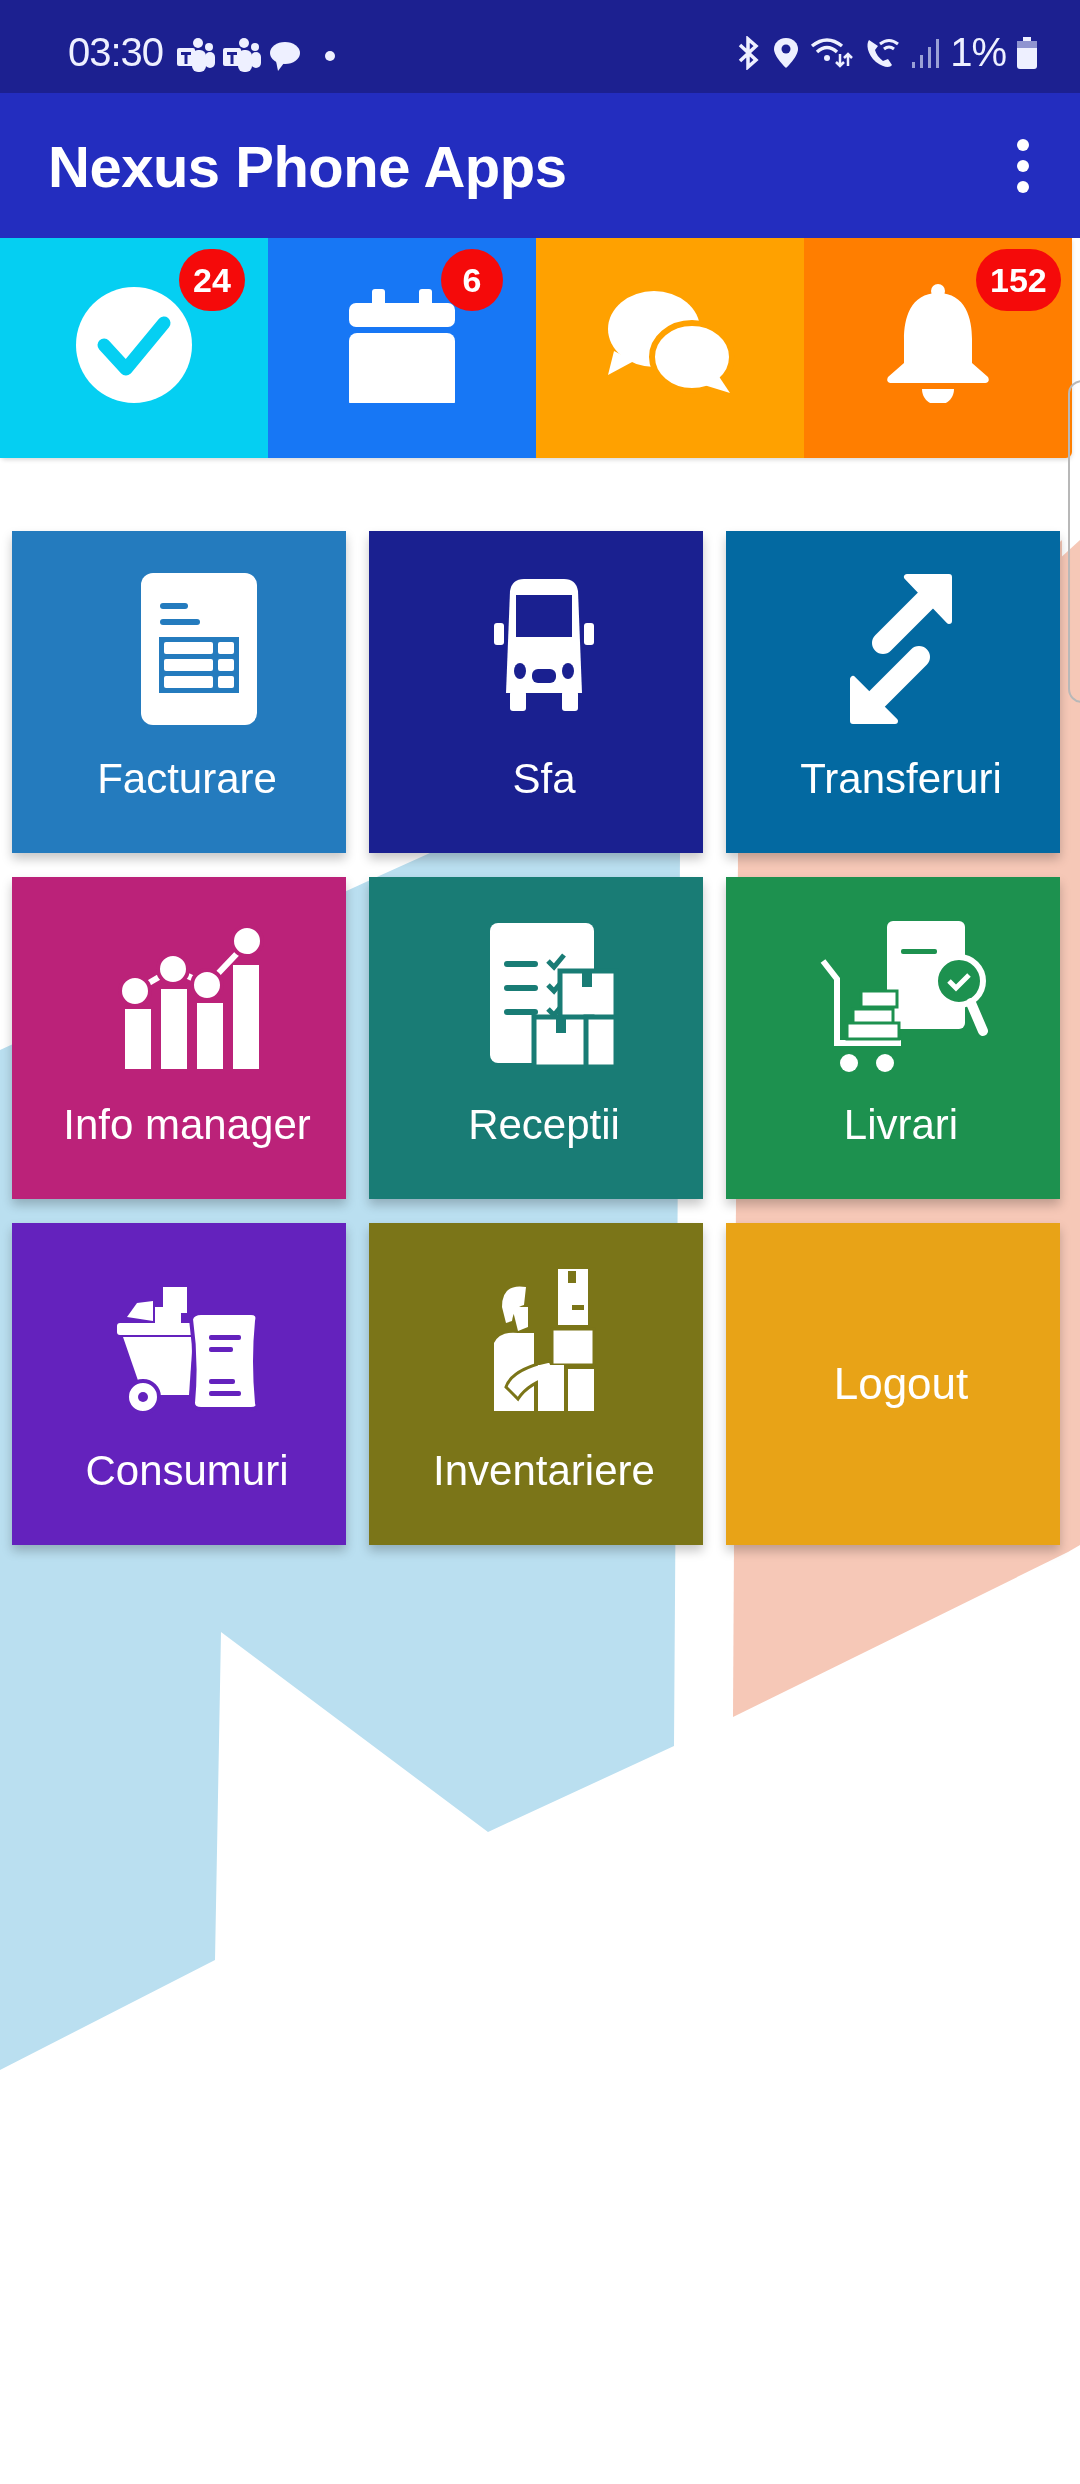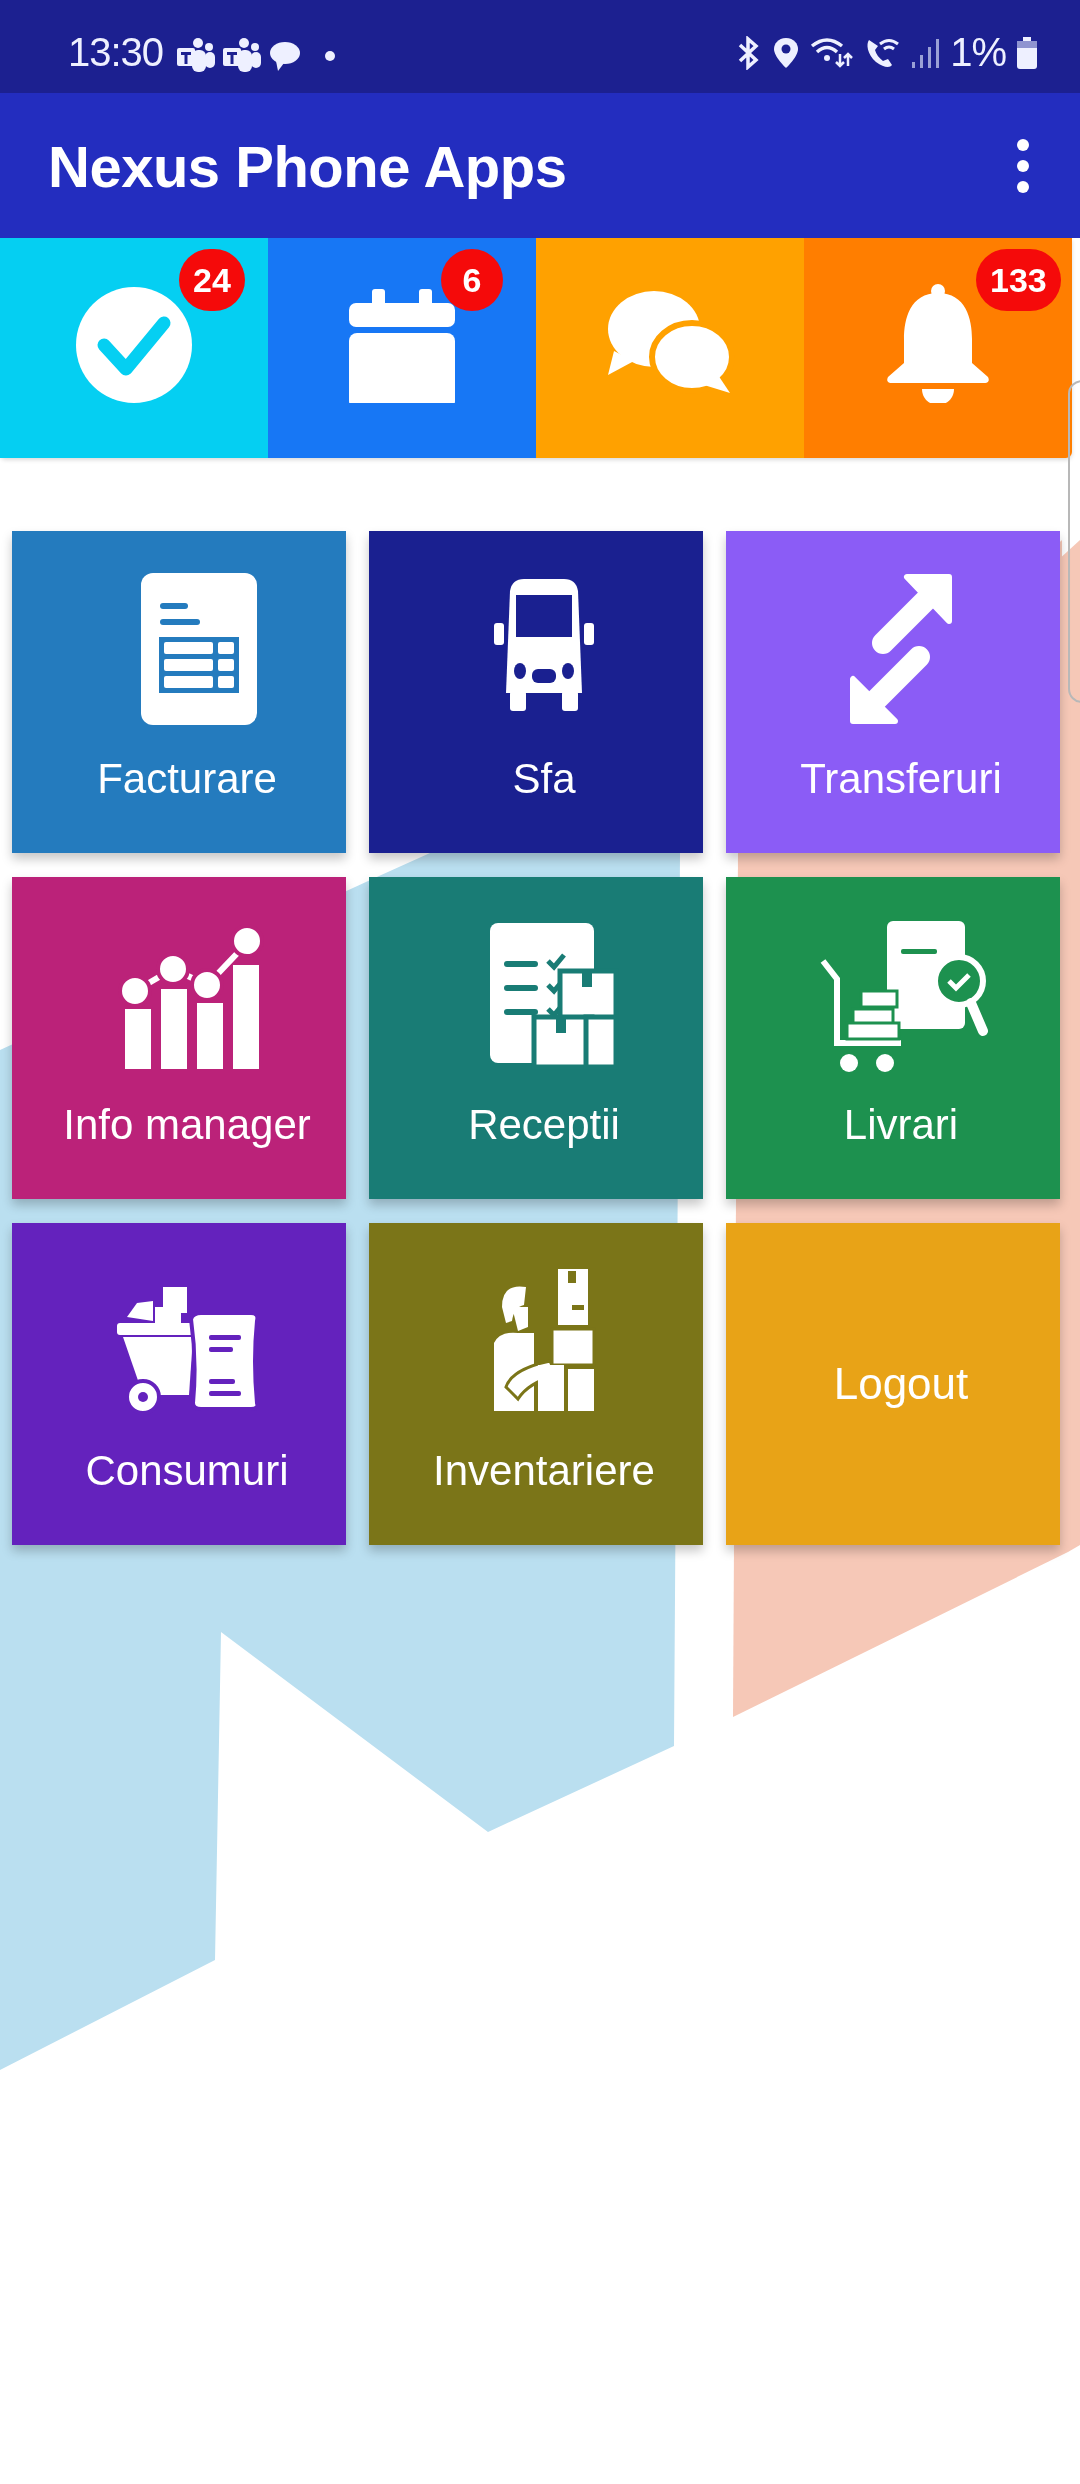--- a/index.html
+++ b/index.html
@@ -67,21 +67,21 @@
 </head>
 <body>
 
 <svg class="bg-shapes" viewBox="0 0 1080 2484">
   <polygon fill="#badff0" points="0,1050 379,876 430,853 680,853 674,1746 488,1832 221,1632 215,1960 0,2070"></polygon>
   <polygon fill="#f6c8b7" points="738,853 1080,540 1080,1545 1068,1552 733,1717"></polygon>
   <polygon fill="#f6c8b7" points="738,853 1062,540 1062,853"></polygon>
 </svg>
 
 <div class="status-bar">
-  <span class="status-time">13:30</span>
+  <span class="status-time">03:30</span>
   <div class="status-left-icons">
     <svg class="sicon" width="40" height="36" viewBox="0 0 40 36">
       <circle cx="22" cy="5" r="5" fill="#eef0ff"></circle>
         <circle cx="33" cy="9" r="4" fill="#eef0ff"></circle>
       <rect x="16" y="12" width="14" height="22" rx="6" fill="#eef0ff"></rect>
         <rect x="29" y="14" width="10" height="16" rx="5" fill="#eef0ff"></rect>
       <rect x="1" y="10" width="18" height="18" rx="2" fill="#eef0ff"></rect>
         <path d="M5 14h10v3h-3.5v9h-3v-9H5z" fill="#1c2090"></path>
     </svg>
     <svg class="sicon" width="40" height="36" viewBox="0 0 40 36">
@@ -167,21 +167,21 @@
       <ellipse cx="92" cy="74" rx="40" ry="34" fill="#fff" stroke="#ffa100" stroke-width="6"></ellipse>
       <path d="M118 92 L130 110 L104 102z" fill="#fff"></path>
     </svg>
   </div>
   <div class="quick-tile" style="background:#ff7e00">
     <svg class="qicon" viewBox="0 0 120 120">
       <circle cx="60" cy="8" r="7" fill="#fff"></circle>
       <path d="M60 10 C32 10 26 36 26 56 L26 80 L10 94 C8 98 10 100 14 100 L106 100 C110 100 112 98 110 94 L94 80 L94 56 C94 36 88 10 60 10z" fill="#fff"></path>
       <path d="M44 106 L76 106 C76 116 68 122 60 122 C52 122 44 116 44 106z" fill="#fff"></path>
     </svg>
-    <span class="badge" style="left:172px">133</span>
+    <span class="badge" style="left:172px">152</span>
   </div>
 </div>
 
 <div class="edge-handle"></div>
 
 <div class="tile-grid">
 
   <div class="tile" style="background:#247bbe">
     <svg class="ticon" viewBox="0 0 180 170">
       <rect x="44" y="0" width="116" height="152" rx="12" fill="#fff"></rect>
@@ -206,21 +206,21 @@
         <rect x="130" y="50" width="10" height="22" rx="3" fill="#fff"></rect>
       <ellipse cx="66" cy="98" rx="6" ry="8" fill="#1a2090"></ellipse>
         <ellipse cx="114" cy="98" rx="6" ry="8" fill="#1a2090"></ellipse>
       <rect x="78" y="96" width="24" height="14" rx="6" fill="#1a2090"></rect>
       <rect x="56" y="118" width="16" height="20" rx="3" fill="#fff"></rect>
         <rect x="108" y="118" width="16" height="20" rx="3" fill="#fff"></rect>
     </svg>
     <span class="tile-label">Sfa</span>
   </div>
 
-  <div class="tile" style="background:#8b5cf6">
+  <div class="tile" style="background:#0369a1">
     <svg class="ticon" viewBox="0 0 180 170">
       <path d="M72 70 L120 22" stroke="#fff" stroke-width="22" stroke-linecap="round"></path>
       <path d="M96 4 L138 4 L138 48z" fill="#fff" stroke="#fff" stroke-width="6" stroke-linejoin="round"></path>
       <path d="M108 84 L60 132" stroke="#fff" stroke-width="22" stroke-linecap="round"></path>
       <path d="M42 106 L42 148 L84 148z" fill="#fff" stroke="#fff" stroke-width="6" stroke-linejoin="round"></path>
     </svg>
     <span class="tile-label">Transferuri</span>
   </div>
 
   <div class="tile" style="background:#bb2279">

